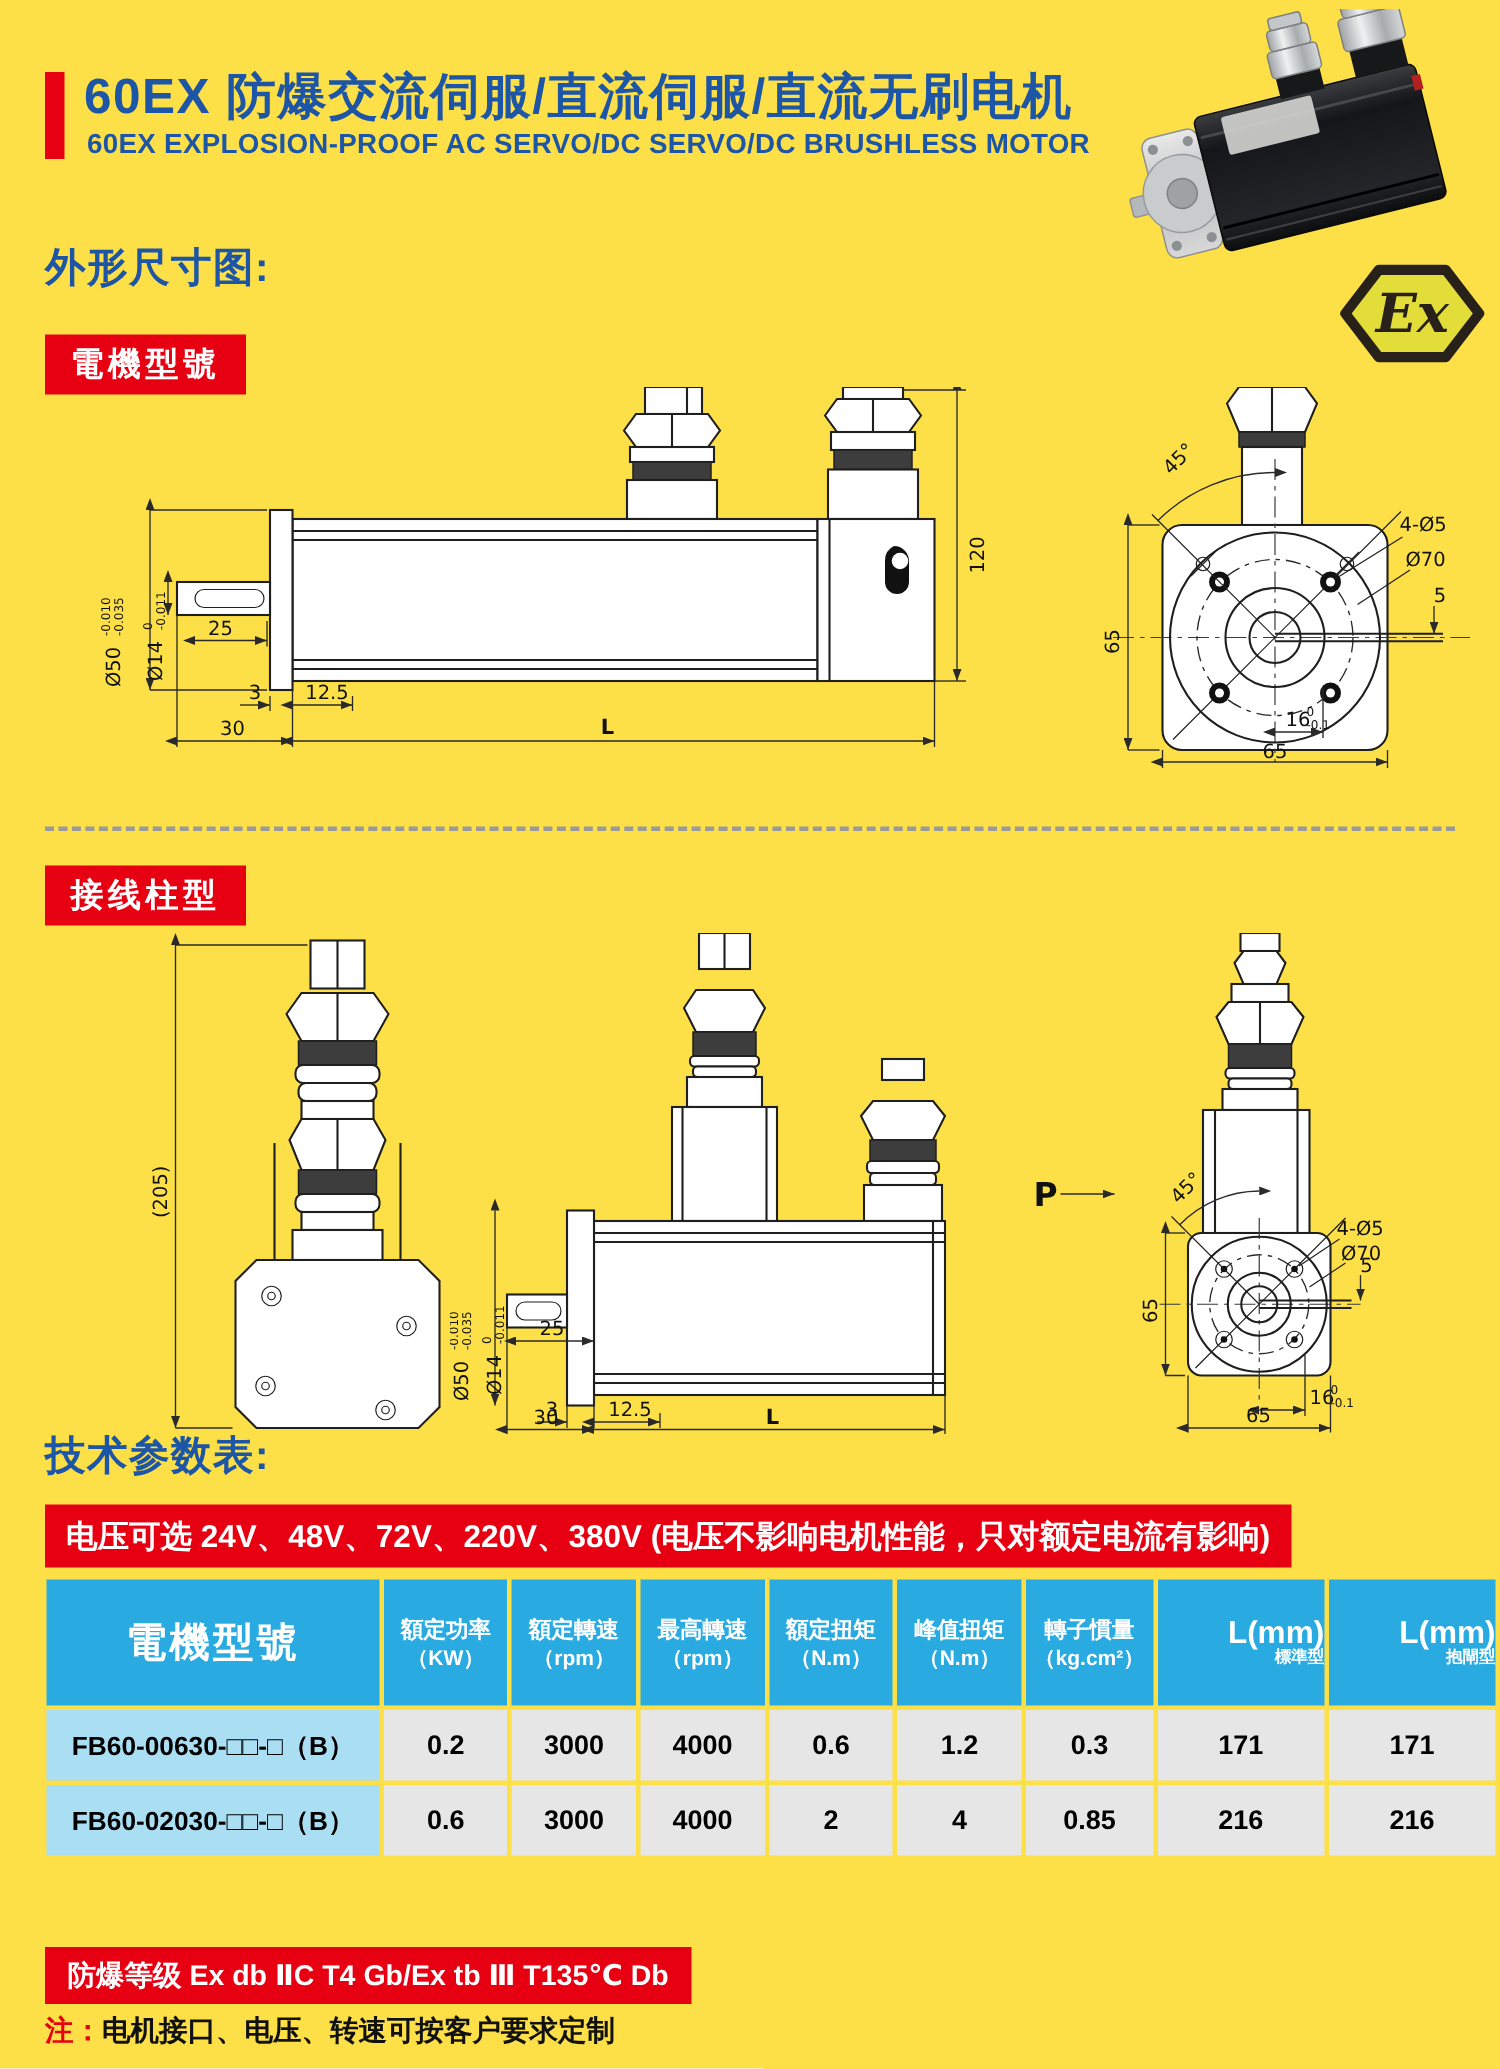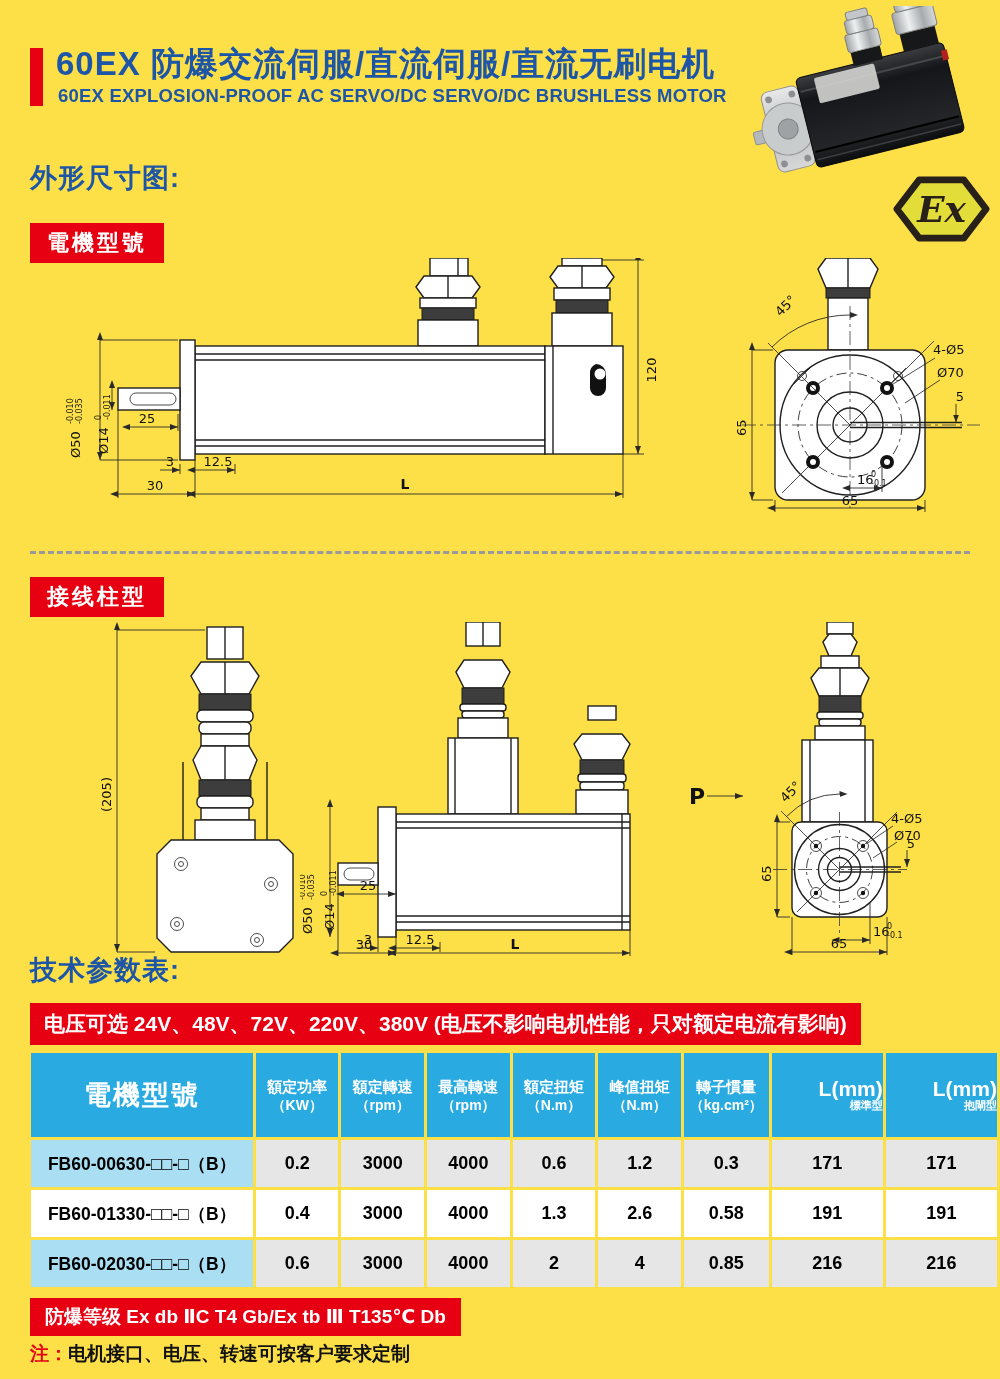--- a/index.html
+++ b/index.html
@@ -565,31 +565,20 @@
         <td class="model">FB60-00630-□□-□（B）</td>
         <td>0.2</td>
         <td>3000</td>
         <td>4000</td>
         <td>0.6</td>
         <td>1.2</td>
         <td>0.3</td>
         <td>171</td>
         <td>171</td>
       </tr>
-      <tr>
-        <td class="model">FB60-01330-□□-□（B）</td>
-        <td>0.4</td>
-        <td>3000</td>
-        <td>4000</td>
-        <td>1.3</td>
-        <td>2.6</td>
-        <td>0.58</td>
-        <td>191</td>
-        <td>191</td>
-      </tr>
       <tr class="shade">
         <td class="model">FB60-02030-□□-□（B）</td>
         <td>0.6</td>
         <td>3000</td>
         <td>4000</td>
         <td>2</td>
         <td>4</td>
         <td>0.85</td>
         <td>216</td>
         <td>216</td>

